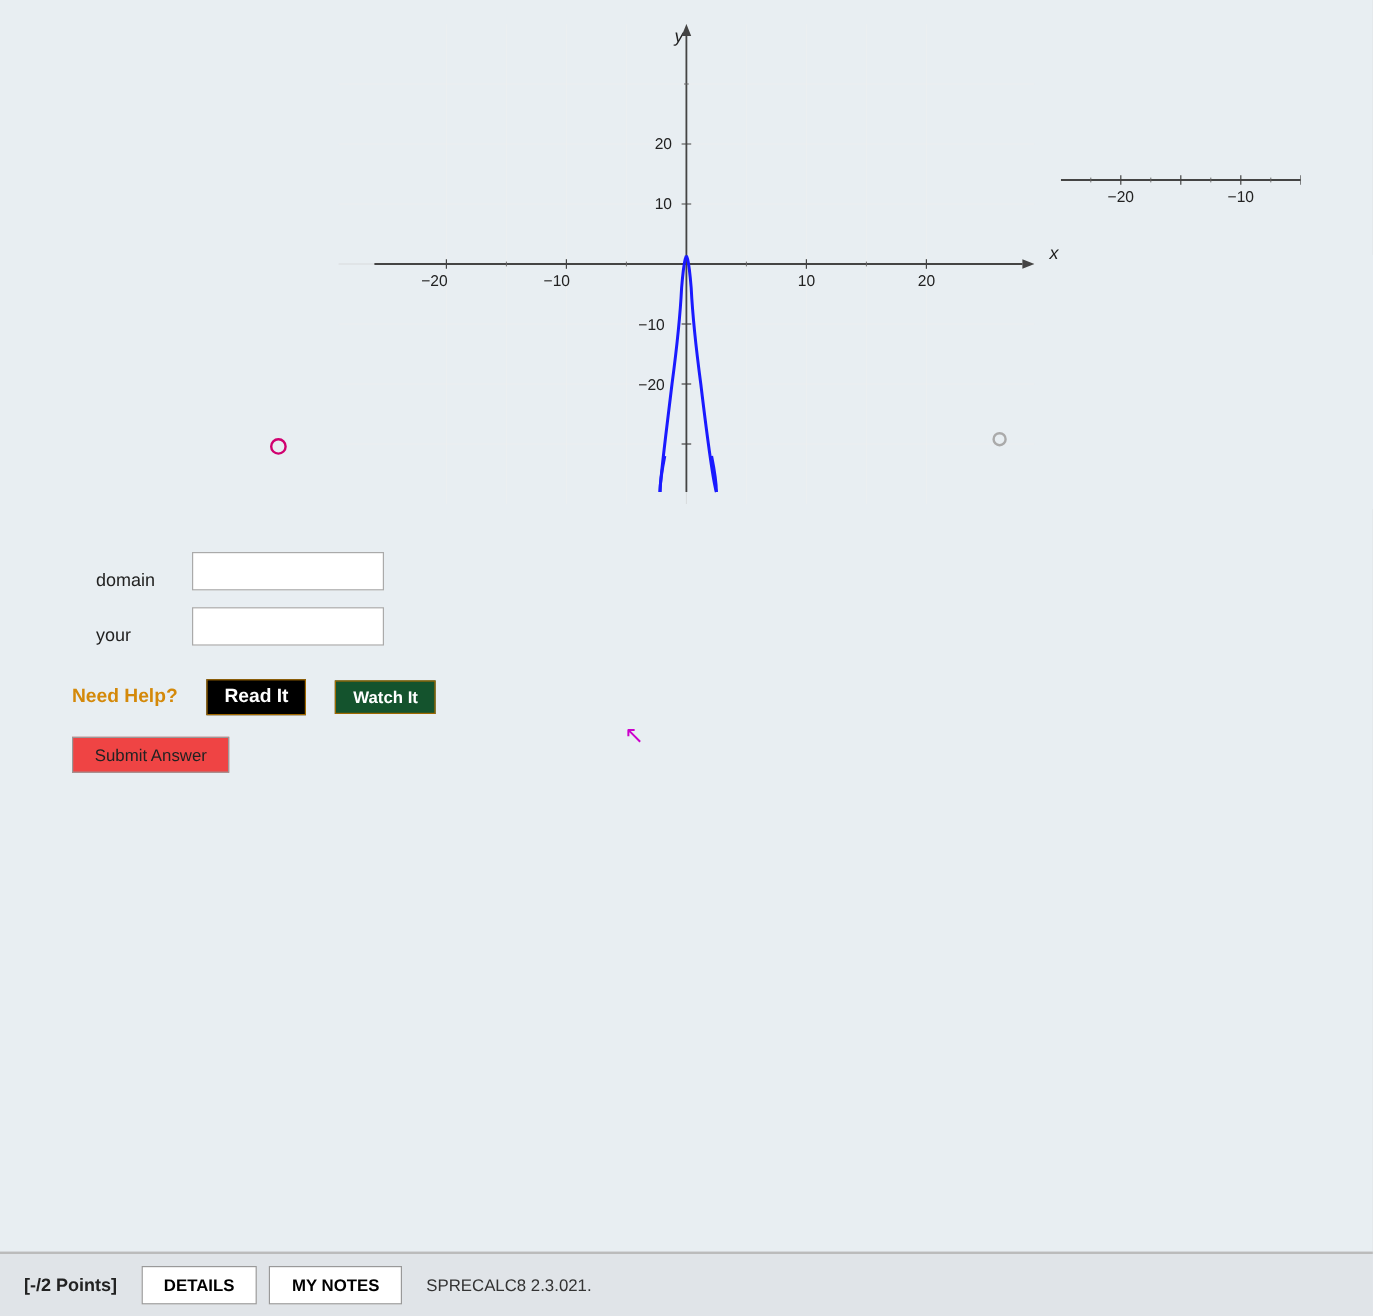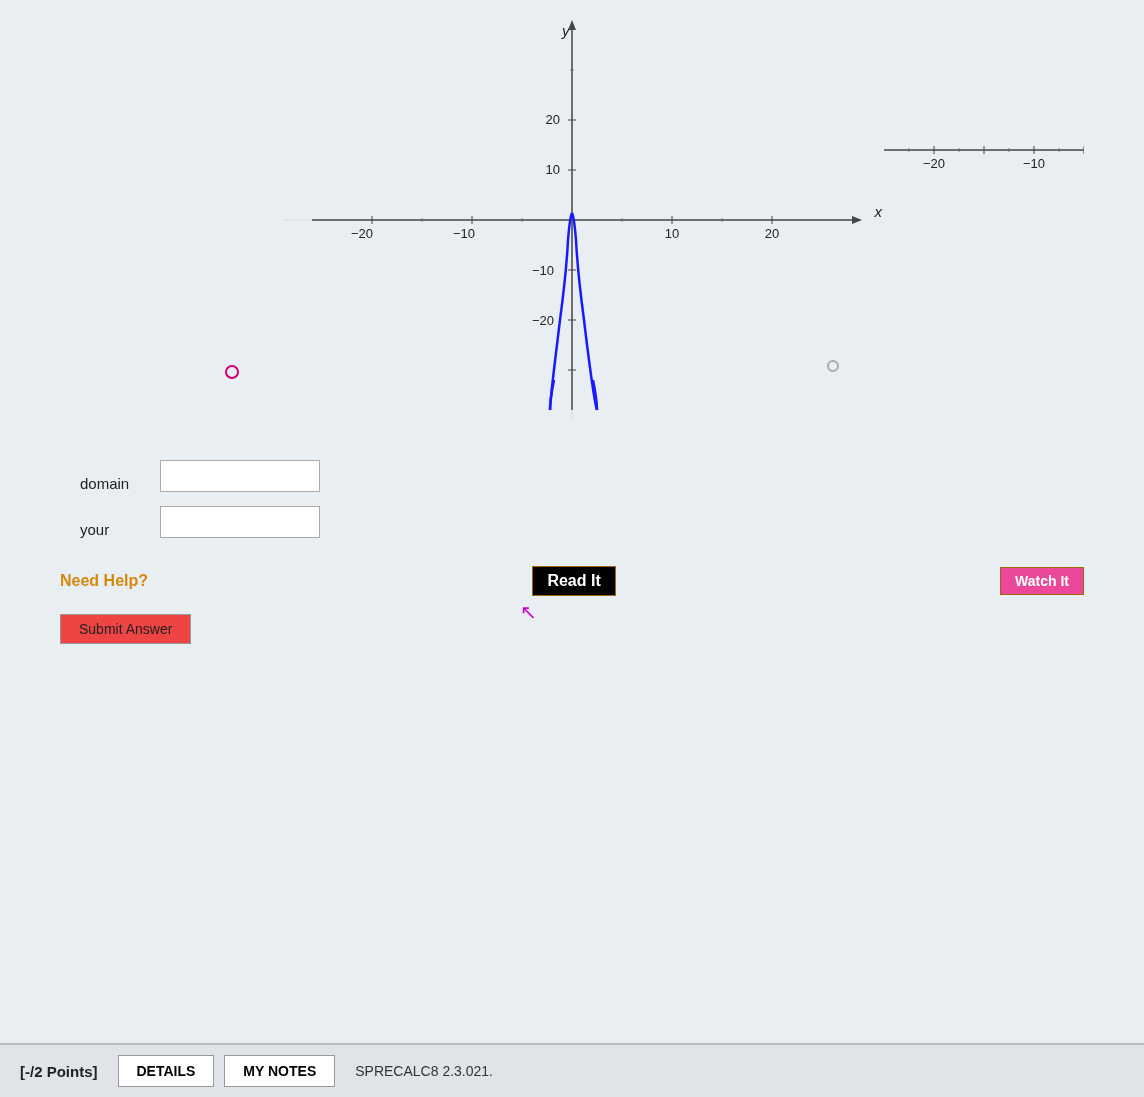--- a/index.html
+++ b/index.html
@@ -88,41 +88,40 @@
       width: 160px;
       height: 32px;
       border: 1.5px solid #aaa;
       background: #fff;
       font-size: 14px;
       padding: 2px 6px;
     }
     .need-help-row {
       display: flex;
       align-items: center;
-      gap: 12px;
+      gap: 24px;
       margin-top: 28px;
       margin-bottom: 18px;
-      justify-content: space-between;
     }
     .need-help-label {
       font-size: 16px;
       font-weight: bold;
       color: #d4890a;
     }
     .btn-readit {
       background: #000000;
       color: #fff;
       border: 1.5px solid #a06800;
       padding: 5px 14px;
       font-size: 16px;
       cursor: pointer;
       font-weight: bold;
     }
     .btn-watchit {
-      background: #ec4899;
+      background: #14532d;
       color: #fff;
       border: 1.5px solid #a06800;
       padding: 5px 14px;
       font-size: 14px;
       cursor: pointer;
       font-weight: bold;
     }
     .submit-row {
       margin-top: 10px;
       margin-bottom: 0px;

